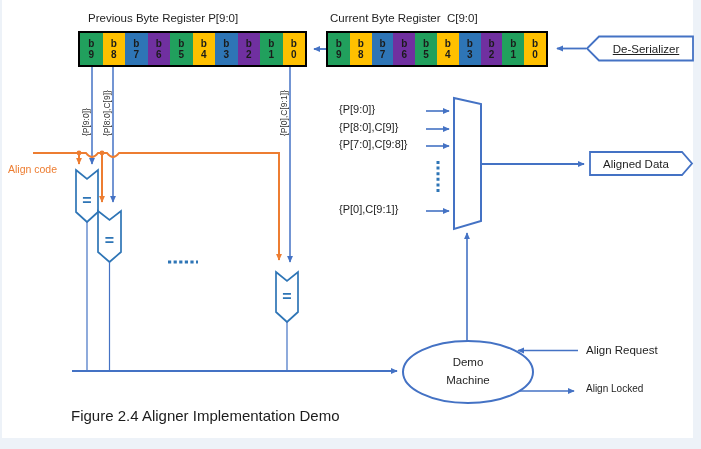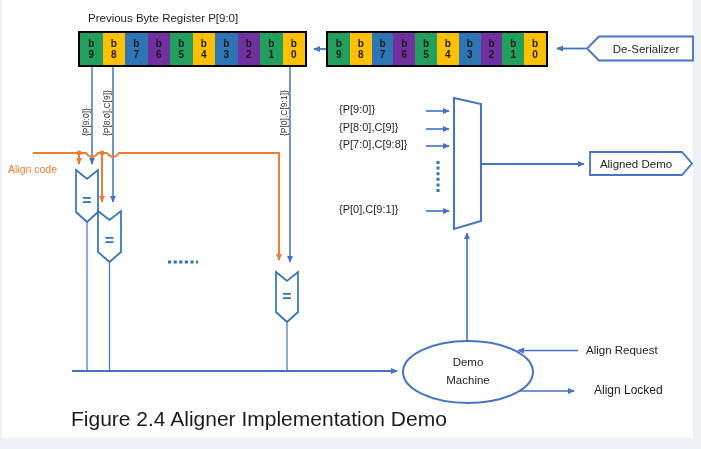--- a/index.html
+++ b/index.html
@@ -19,22 +19,22 @@
   .register{position:absolute;display:flex;border:2.5px solid var(--regborder);box-sizing:border-box;background:#000;}
   .cell{flex:1;display:flex;flex-direction:column;align-items:center;justify-content:center;
         font-size:10px;font-weight:600;line-height:1.15;color:#1b1b1b;}
   .vlabel{position:absolute;font-size:8.5px;color:#333;white-space:nowrap;
           transform-origin:0 0;transform:rotate(-90deg);}
   .muxlabel{position:absolute;left:339px;font-size:11px;color:#1f1f1f;}
   .boxlabel{position:absolute;display:flex;align-items:center;justify-content:center;
             font-size:11.5px;color:#1f1f1f;}
   #align-code{left:8px;top:163px;font-size:10.5px;color:var(--orange);}
   #align-request{left:586px;top:344px;font-size:11.5px;}
-  #align-locked{left:586px;top:383px;font-size:12px;margin-left:8px;}
-  #caption{left:71px;top:407px;font-size:21px;color:#1c1c1c;}
+  #align-locked{left:586px;top:383px;font-size:10px;}
+  #caption{left:71px;top:407px;font-size:15px;color:#1c1c1c;}
   .eq{font:bold 16px "Liberation Sans",sans-serif;fill:var(--compblue);}
 </style>
 </head>
 <body>
 
 <div id="canvas">
 
   <div id="edge-left" class="edge"></div>
   <div id="edge-right" class="edge"></div>
   <div id="edge-bottom" class="edge"></div>
@@ -87,20 +87,21 @@
 
     <path class="shape" stroke-width="1.8" d="M587 48.5 L599 36.5 H693 V60.5 H599 Z"></path>
     <path class="shape" stroke-width="1.8" d="M590 152 H682 L692 163.5 L682 175 H590 Z"></path>
 
     <ellipse class="shape" stroke-width="2" cx="468" cy="372" rx="65" ry="31"></ellipse>
     <path class="ln" stroke-width="1.6" d="M578 350.5 H518" marker-end="url(#ab)"></path>
     <path class="ln" stroke-width="1.6" d="M519 391 H574" marker-end="url(#ab)"></path>
   </svg>
 
   <div class="txt reg-title" style="left:88px;top:12px;">Previous Byte Register P[9:0]</div>
+  <div class="txt reg-title" style="left:330px;top:12px;">Current Byte Register  C[9:0]</div>
 
   <div class="register" style="left:78px;top:31px;width:229px;height:36px;">
       <div class="cell" style="background: rgb(33, 160, 93);">
         <span>b</span>
         <span>9</span>
       </div>
       <div class="cell" style="background: rgb(255, 192, 0);">
         <span>b</span>
         <span>8</span>
       </div>
@@ -182,22 +183,22 @@
 
   <div class="vlabel" style="left:81px;top:136px;">{P[9:0]}</div>
   <div class="vlabel" style="left:102px;top:136px;">{P[8:0],C[9]}</div>
   <div class="vlabel" style="left:279px;top:136px;">{P[0],C[9:1]}</div>
 
   <div class="muxlabel" style="top:103px;">{P[9:0]}</div>
   <div class="muxlabel" style="top:121px;">{P[8:0],C[9]}</div>
   <div class="muxlabel" style="top:138px;">{P[7:0],C[9:8]}</div>
   <div class="muxlabel" style="top:203px;">{P[0],C[9:1]}</div>
 
-  <div class="boxlabel" style="left:599px;top:36px;width:94px;height:25px;">De-Serializer</div>
-  <div class="boxlabel" style="left:590px;top:152px;width:92px;height:23px;">Aligned Demo</div>
+  <div class="boxlabel" style="left:599px;top:36px;width:94px;height:25px;text-decoration:underline;">De-Serializer</div>
+  <div class="boxlabel" style="left:590px;top:152px;width:92px;height:23px;">Aligned Data</div>
 
   <div class="boxlabel" style="left:403px;top:354px;width:130px;height:16px;">Demo</div>
   <div class="boxlabel" style="left:403px;top:372px;width:130px;height:16px;">Machine</div>
 
   <div id="align-code" class="txt">Align code</div>
   <div id="align-request" class="txt">Align Request</div>
   <div id="align-locked" class="txt">Align Locked</div>
 
   <div id="caption" class="txt">Figure 2.4 Aligner Implementation Demo</div>
 </div>

